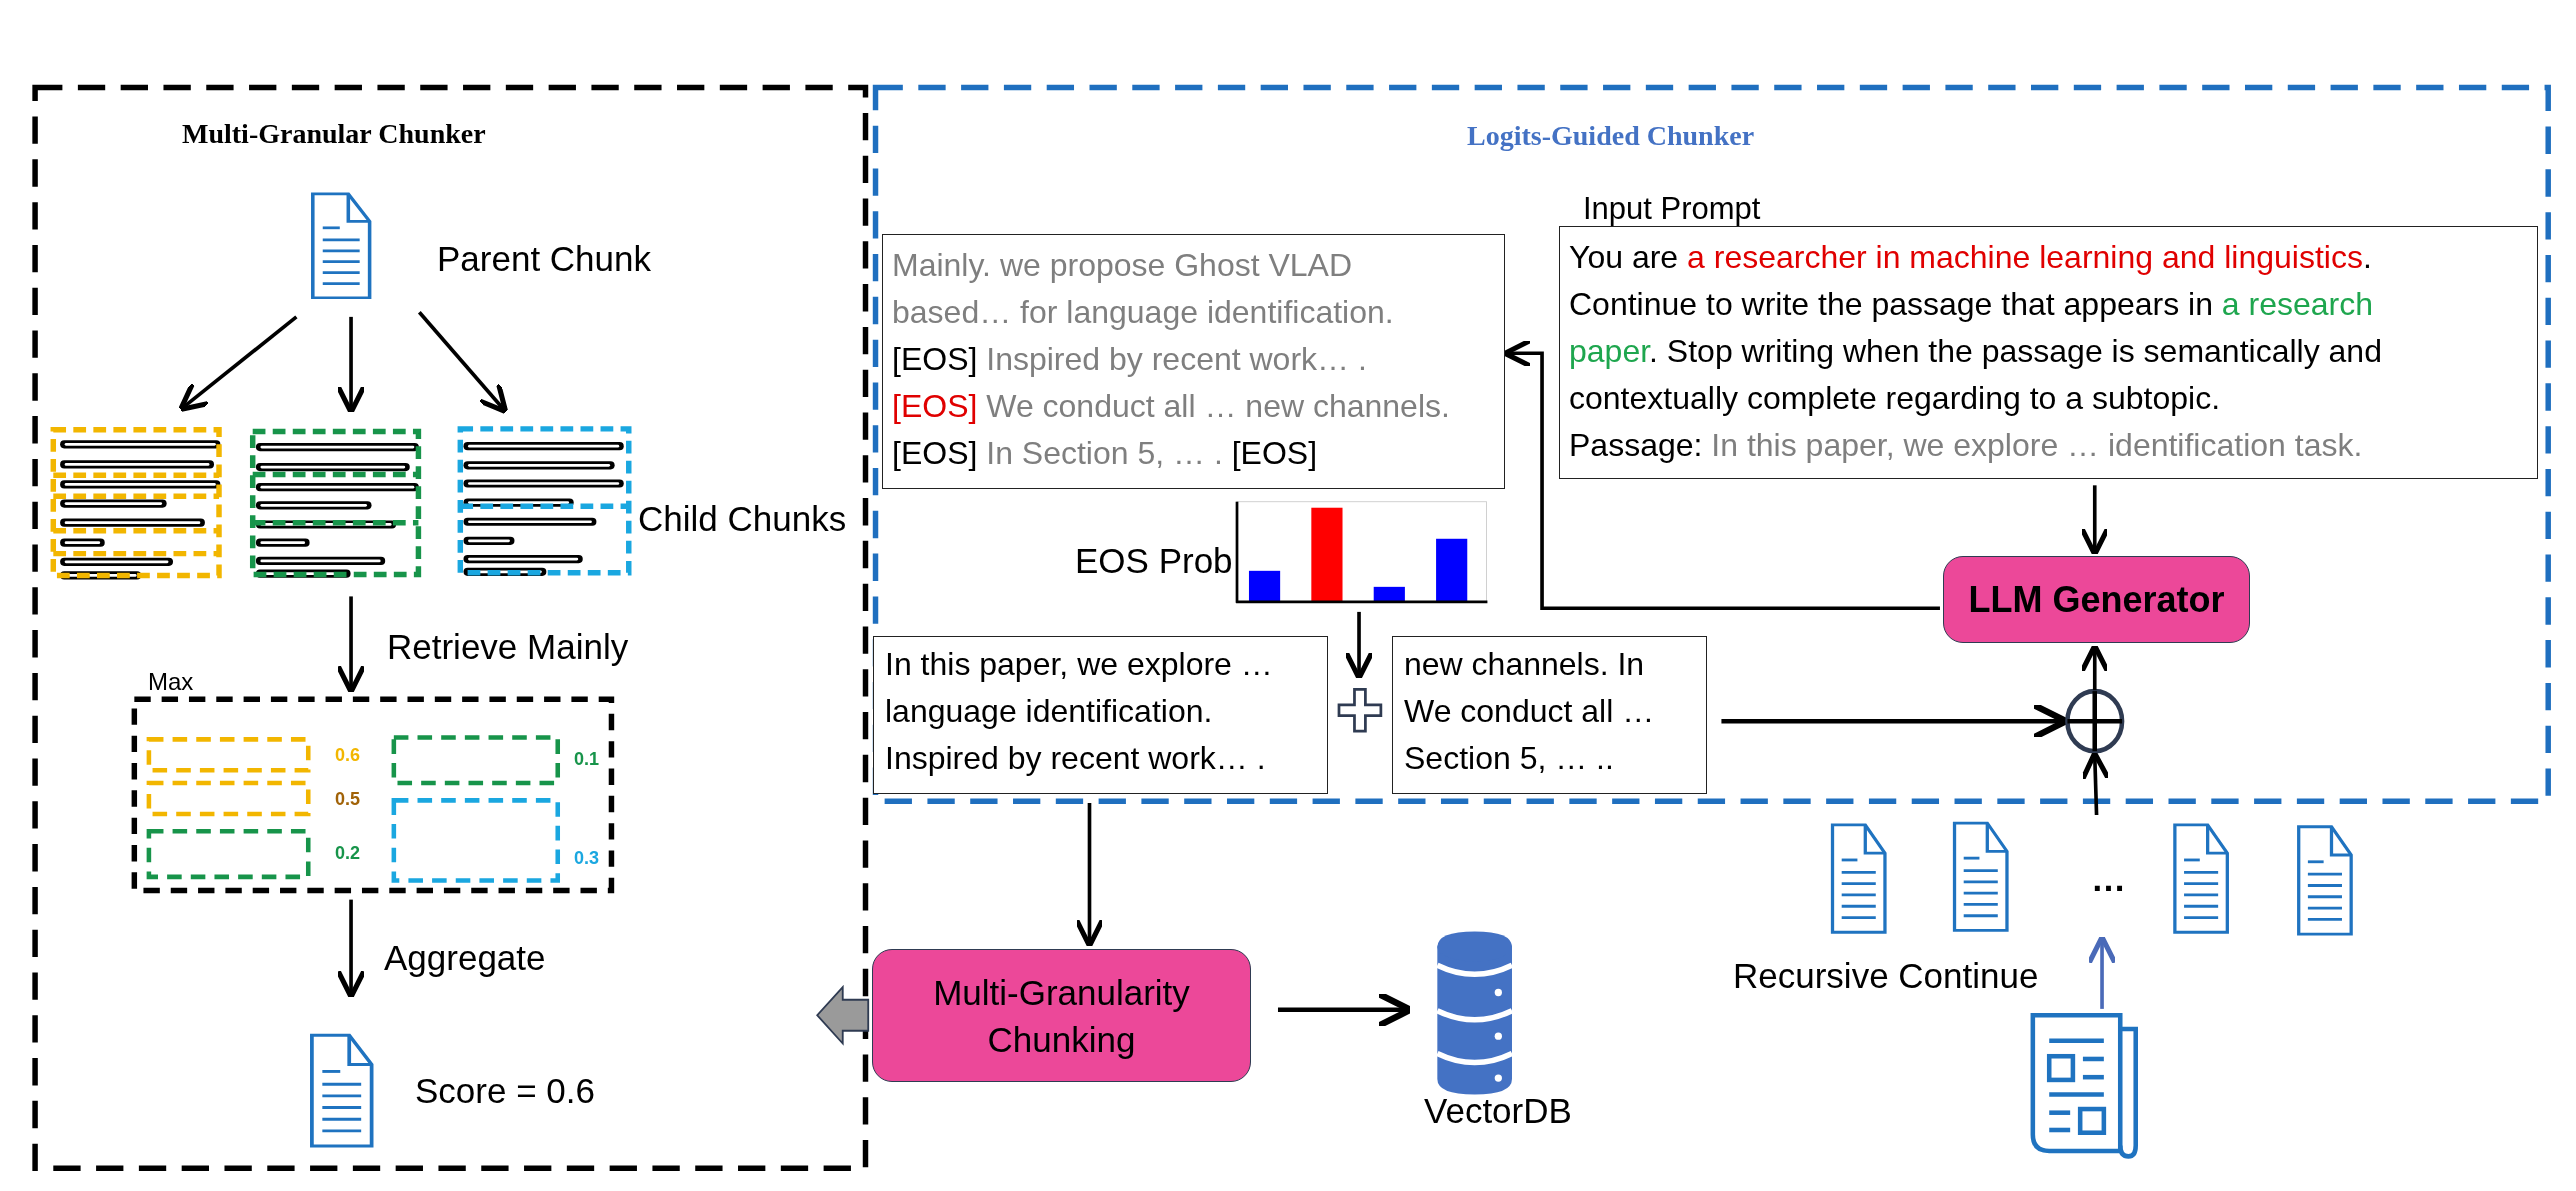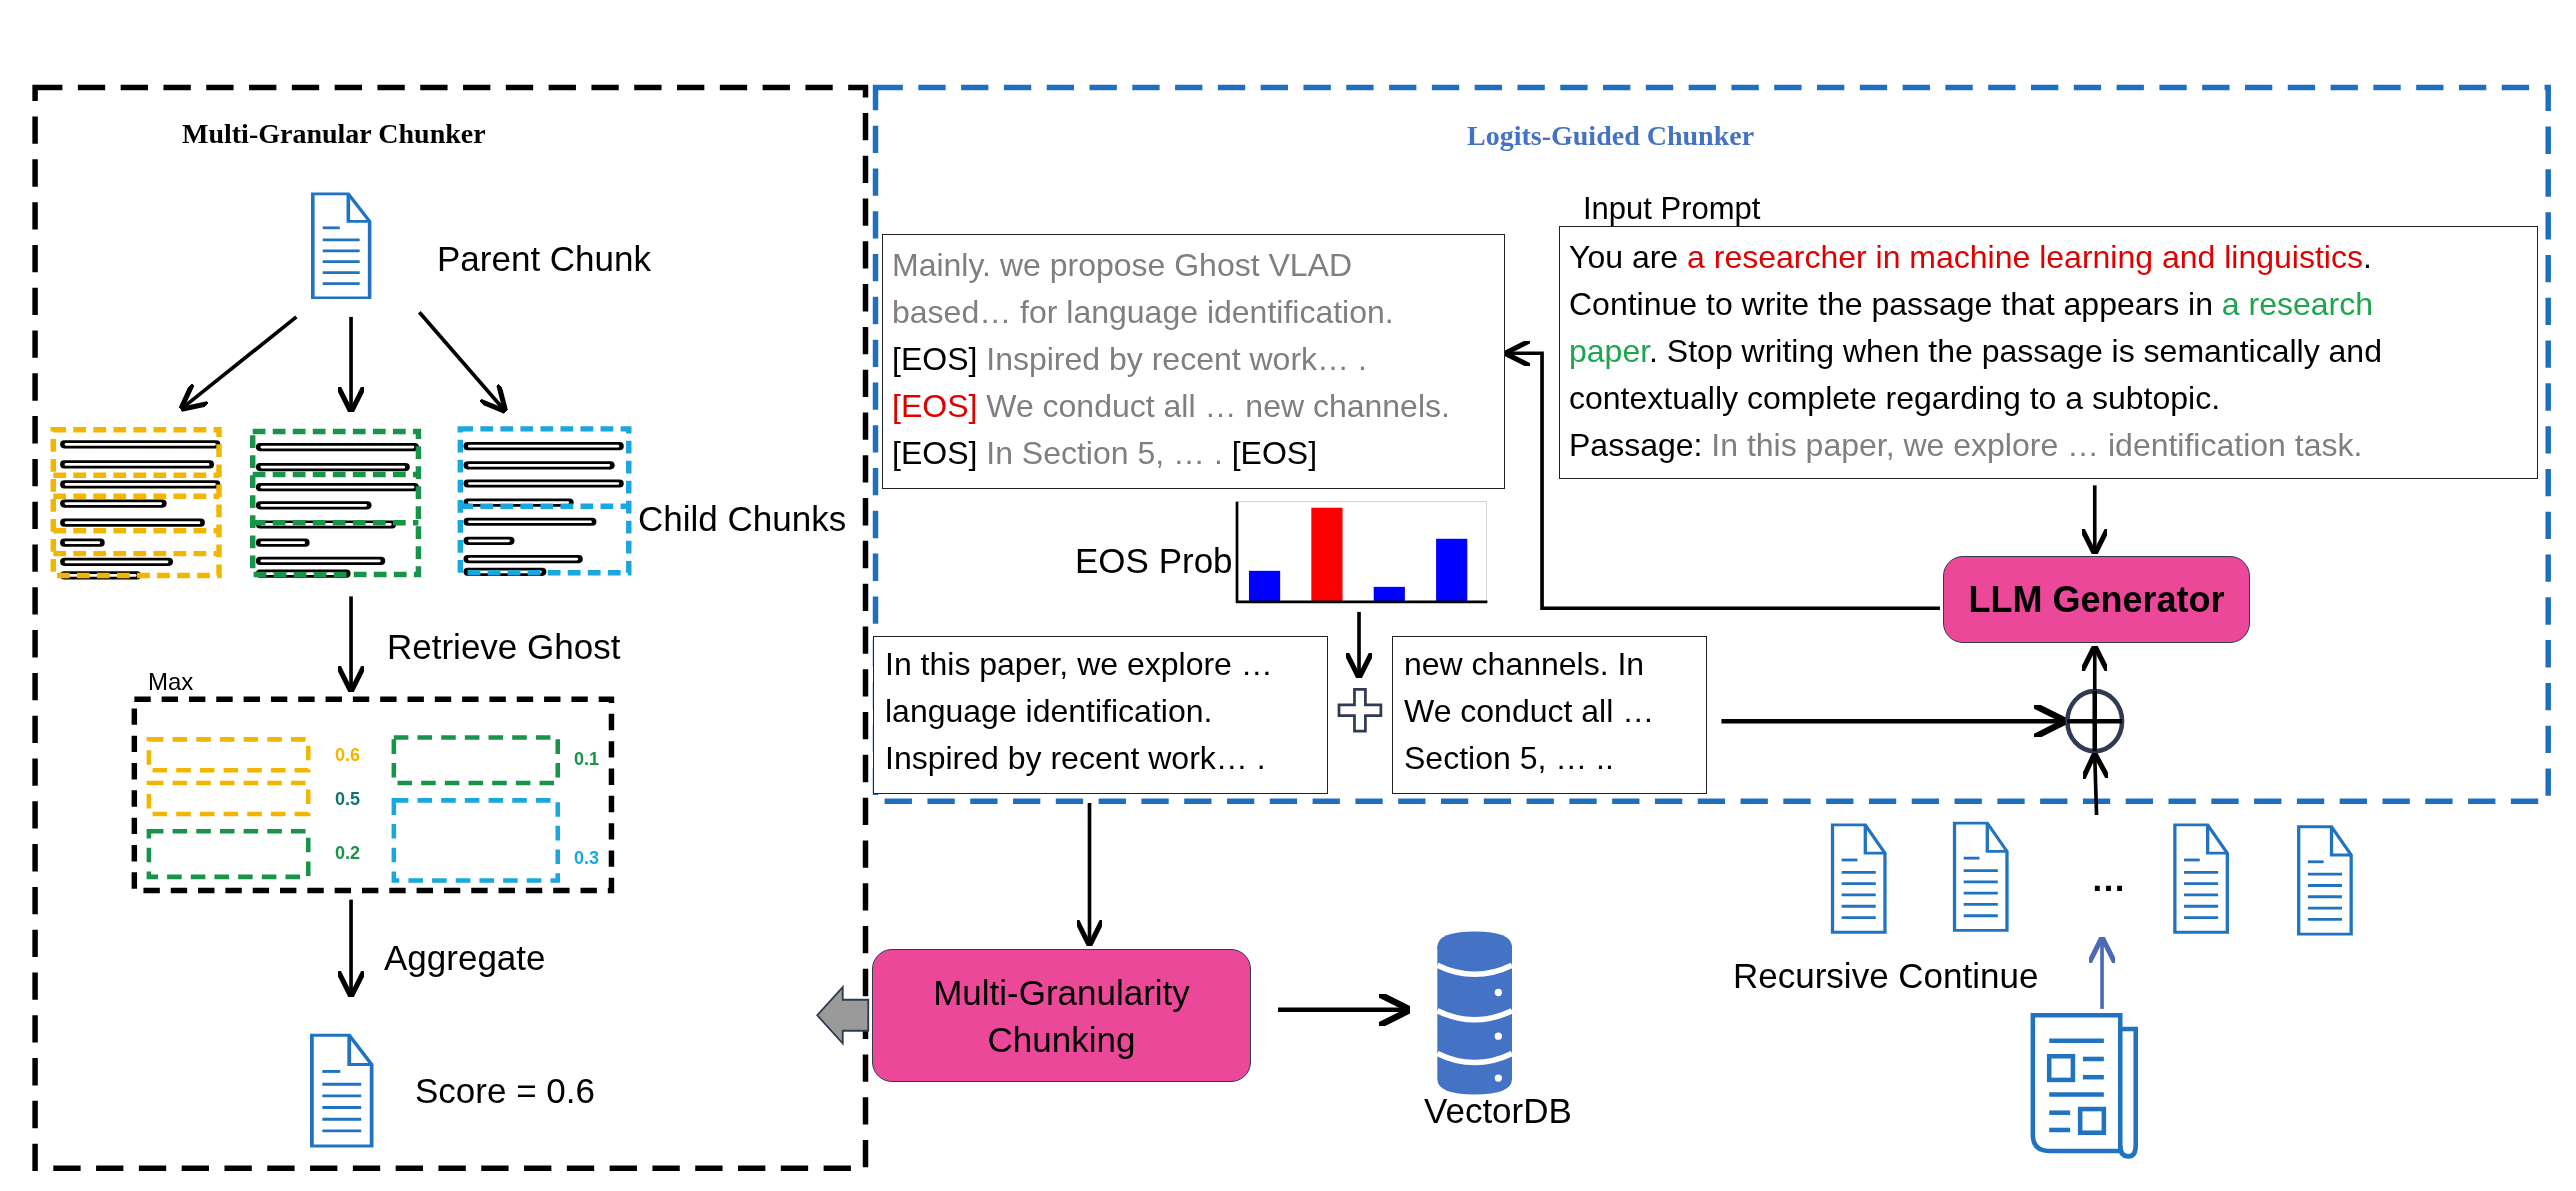--- a/index.html
+++ b/index.html
@@ -217,25 +217,25 @@
       <path d="M1578,1157 Q1619,1177 1660,1157" fill="none" stroke="#fff" stroke-width="6"></path>
       <circle cx="1645" cy="1090" r="4" fill="#fff"></circle>
       <circle cx="1645" cy="1138" r="4" fill="#fff"></circle>
       <circle cx="1645" cy="1184" r="4" fill="#fff"></circle>
     </g>
   </svg>
 
   <div class="abs title-serif" style="left:182px; top:118px;">Multi-Granular Chunker</div>
   <div class="abs lbl" style="left:437px; top:241px;">Parent Chunk</div>
   <div class="abs lbl" style="left:638px; top:501px;">Child Chunks</div>
-  <div class="abs lbl" style="left:387px; top:629px;">Retrieve Ghost</div>
+  <div class="abs lbl" style="left:387px; top:629px;">Retrieve Mainly</div>
   <div class="abs small-lbl" style="left:148px; top:670px;">Max</div>
 
   <div class="abs score" style="left: 335px; top: 745px; color: rgb(242, 182, 0);">0.6</div>
-  <div class="abs score" style="left: 335px; top: 789px; color: #0f766e;">0.5</div>
+  <div class="abs score" style="left: 335px; top: 789px; color: #a16207;">0.5</div>
   <div class="abs score" style="left: 335px; top: 843px; color: rgb(23, 148, 74);">0.2</div>
   <div class="abs score" style="left: 574px; top: 749px; color: rgb(23, 148, 74);">0.1</div>
   <div class="abs score" style="left: 574px; top: 848px; color: rgb(26, 167, 224);">0.3</div>
 
   <div class="abs lbl" style="left:384px; top:940px;">Aggregate</div>
   <div class="abs lbl" style="left:415px; top:1073px;">Score = 0.6</div>
 
   <div class="abs title-serif" style="left:1467px; top:120px; color:#4472c4;">Logits-Guided Chunker</div>
 
   <div class="textbox" id="output-box" style="left:882px; top:234px; width:623px; height:255px;">

